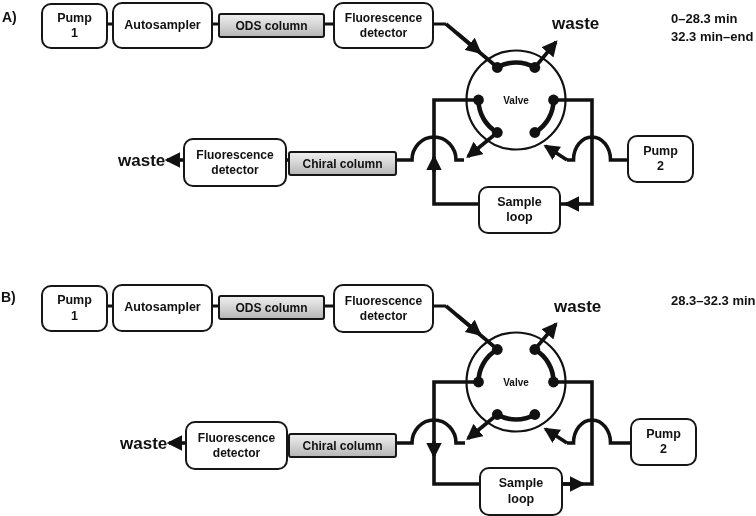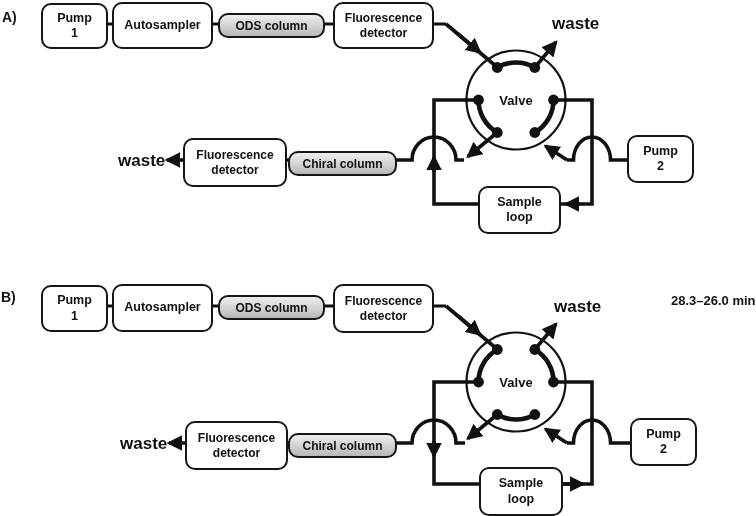--- a/index.html
+++ b/index.html
@@ -4,25 +4,25 @@
 <style>
   html,body{margin:0;padding:0;background:#fff;}
   #fig{position:relative;width:756px;height:516px;background:#fff;
        font-family:"Liberation Sans",sans-serif;color:#111;overflow:hidden;}
   #wires{position:absolute;left:0;top:0;width:756px;height:516px;}
   .lbl{position:absolute;font-weight:bold;white-space:pre-line;}
   .panel-id{font-size:14px;}
   .box{position:absolute;background:#fff;border:2.4px solid #161616;border-radius:10px;
        display:flex;align-items:center;justify-content:center;text-align:center;
        font-weight:bold;font-size:12.5px;line-height:1.22;white-space:pre-line;z-index:2;}
-  .colbox{position:absolute;border:2.2px solid #161616;border-radius:10px;
+  .colbox{position:absolute;border:2.2px solid #161616;border-radius:3px;
        background:linear-gradient(180deg,#ededed 0%,#d9d9d9 40%,#b7b7b7 100%);
        display:flex;align-items:center;justify-content:center;
        font-weight:bold;font-size:12px;z-index:2;}
-  .valve-lbl{position:absolute;font-weight:bold;font-size:13px;transform:translate(-50%,-50%);z-index:2;}
+  .valve-lbl{position:absolute;font-weight:bold;font-size:10px;transform:translate(-50%,-50%);z-index:2;}
   .waste{font-size:17px;z-index:2;}
   .timing{position:absolute;font-weight:bold;font-size:13px;line-height:18px;z-index:2;}
 </style>
 </head>
 <body>
 
 <div id="fig">
 
   <svg id="wires" viewBox="0 0 756 516" xmlns="http://www.w3.org/2000/svg">
     <defs>
@@ -104,20 +104,24 @@
 
   <div class="lbl panel-id" style="left:2px;top:9px;">A)</div>
 
   <div class="box" style="left:41px;top:3px;width:63px;height:42px;">Pump
 1</div>
   <div class="box" style="left:112px;top:2px;width:97px;height:43px;">Autosampler</div>
   <div class="colbox" style="left:218px;top:13px;width:103px;height:21px;">ODS column</div>
   <div class="box" style="left:333px;top:2px;width:97px;height:43px;font-size:12px;">Fluorescence
 detector</div>
 
+  <div class="timing" style="left:671px;top:10px;">
+    <div>0–28.3 min</div>
+    <div>32.3 min–end</div>
+  </div>
 
   <div class="lbl waste" style="left:552px;top:14px;">waste</div>
   <div class="valve-lbl" style="left:516px;top:100px;">Valve</div>
 
   <div class="lbl waste" style="left:118px;top:151px;width:45px;text-align:right;">waste</div>
   <div class="box" style="left:183px;top:138px;width:100px;height:45px;font-size:12px;">Fluorescence
 detector</div>
   <div class="colbox" style="left:288px;top:151px;width:105px;height:21px;">Chiral column</div>
 
   <div class="box" style="left:478px;top:186px;width:79px;height:44px;">Sample
@@ -128,21 +132,21 @@
   <div class="lbl panel-id" style="left:1px;top:289px;">B)</div>
 
   <div class="box" style="left:41px;top:285px;width:63px;height:43px;">Pump
 1</div>
   <div class="box" style="left:112px;top:284px;width:97px;height:44px;">Autosampler</div>
   <div class="colbox" style="left:218px;top:295px;width:103px;height:21px;">ODS column</div>
   <div class="box" style="left:333px;top:284px;width:97px;height:45px;font-size:12px;">Fluorescence
 detector</div>
 
   <div class="timing" style="left:671px;top:292px;">
-    <div>28.3–26.0 min</div>
+    <div>28.3–32.3 min</div>
   </div>
 
   <div class="lbl waste" style="left:554px;top:297px;">waste</div>
   <div class="valve-lbl" style="left:516px;top:382px;">Valve</div>
 
   <div class="lbl waste" style="left:120px;top:434px;width:45px;text-align:right;">waste</div>
   <div class="box" style="left:185px;top:421px;width:99px;height:45px;font-size:12px;">Fluorescence
 detector</div>
   <div class="colbox" style="left:288px;top:433px;width:105px;height:21px;">Chiral column</div>
 

